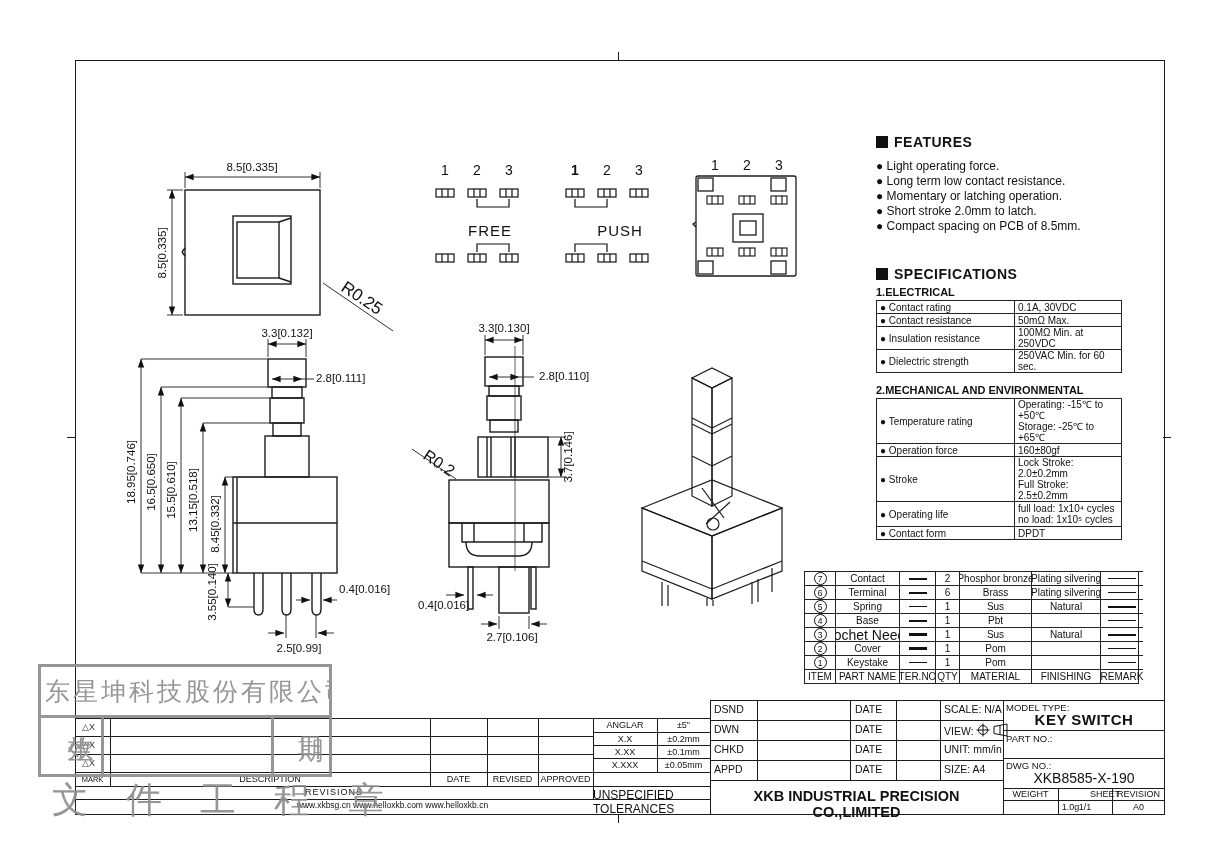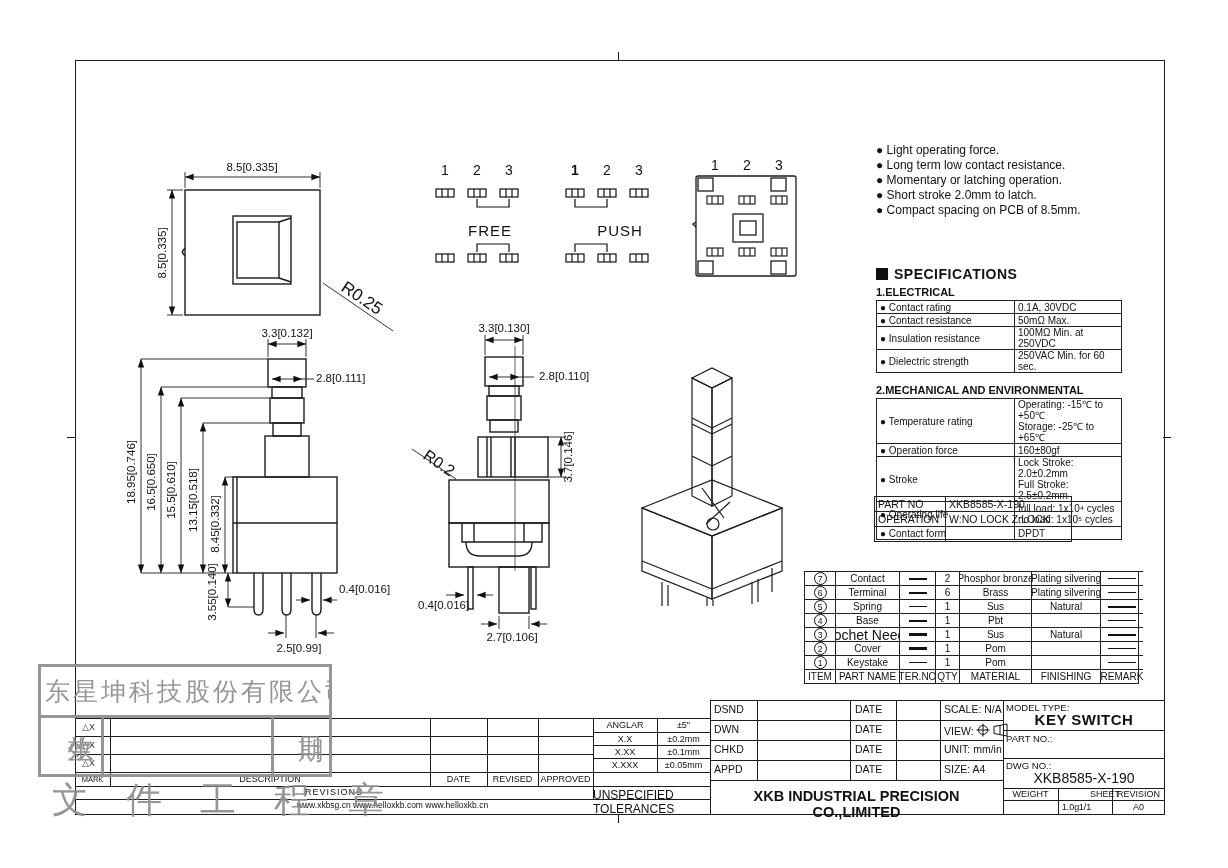--- a/index.html
+++ b/index.html
@@ -295,20 +295,23 @@
         <line x1="56" y1="229" x2="56" y2="250"></line>
       <line x1="95" y1="242" x2="95" y2="250"></line>
         <line x1="101" y1="244" x2="101" y2="250"></line>
       <line x1="140" y1="226" x2="140" y2="248"></line>
         <line x1="146" y1="223" x2="146" y2="246"></line>
       <line x1="160" y1="212" x2="160" y2="236"></line>
     </g>
   </svg>
 
   <div class="abs" style="left:876px;top:134px;width:270px;">
+    <div class="feat-title">
+      <span class="sqbullet"></span><span>FEATURES</span>
+    </div>
     <div style="height:9px;"></div>
     <div class="feat-item">● <span>Light operating force.</span></div>
     <div class="feat-item">● <span>Long term low contact resistance.</span></div>
     <div class="feat-item">● <span>Momentary or latching operation.</span></div>
     <div class="feat-item">● <span>Short stroke 2.0mm to latch.</span></div>
     <div class="feat-item">● <span>Compact spacing on PCB of  8.5mm.</span></div>
   </div>
 
   <div class="abs" style="left:876px;top:266px;width:250px;">
     <div class="feat-title">
@@ -358,36 +361,20 @@
 no load: 1x10⁵ cycles</td>
           </tr>
       <tr>
             <td style="height:12px;">● Contact form</td>
             <td>DPDT</td>
           </tr>
     </tbody>
       </table>
   </div>
 
-  <table class="spec abs" style="left:874px;top:496px;width:198px;">
-    <tbody>
-        <tr>
-      <td style="width:64px;height:14px;font-size:10.5px;">PART NO</td>
-      <td style="font-size:10.5px;">XKB8585-X-190</td>
-    </tr>
-    <tr>
-      <td style="height:14px;font-size:10.5px;">OPERATION</td>
-      <td style="font-size:10.5px;">W:NO LOCK Z:LOCK</td>
-    </tr>
-    <tr>
-          <td style="height:14px;"></td>
-          <td></td>
-        </tr>
-  </tbody>
-    </table>
 
   <div class="abs" style="left:804px;top:571px;width:334px;height:112px;border-right:1px solid #222;border-bottom:1px solid #222;">
 
     <div class="plist-row" style="top:0;">
       <div class="plist-cell" style="width:30px;height:13px;">
           <span class="circled">7</span>
         </div>
       <div class="plist-cell" style="width:63px;height:13px;">Contact</div>
       <div class="plist-cell" style="width:35px;height:13px;">
           <span class="dashline" style="width:18px;height:2px;"></span>

